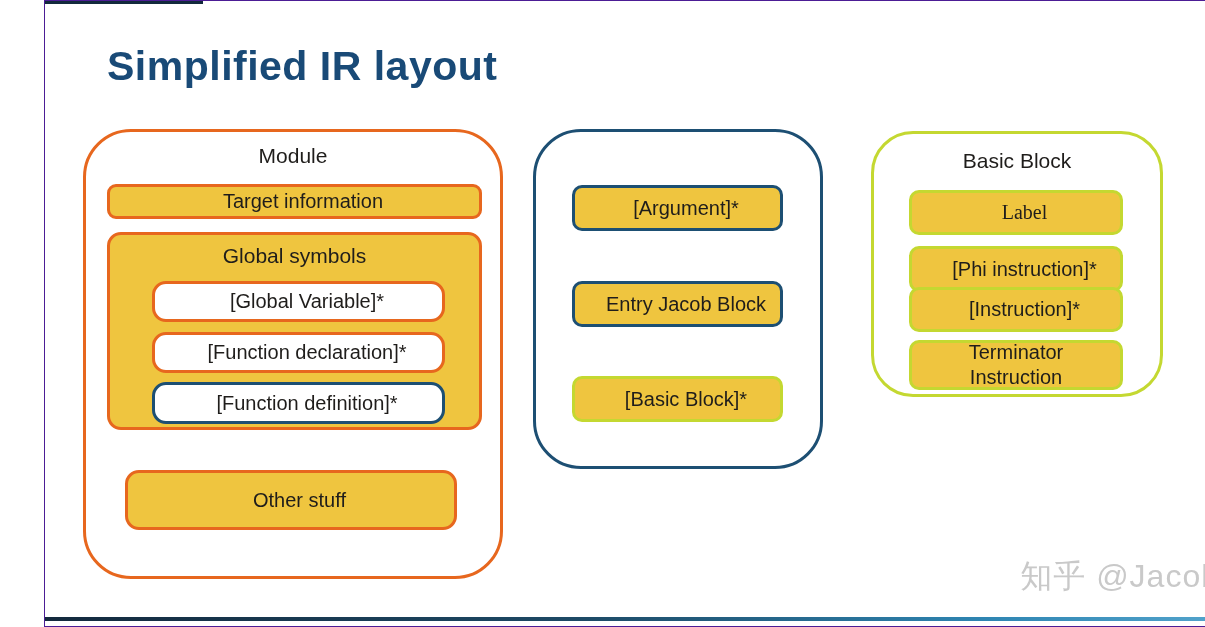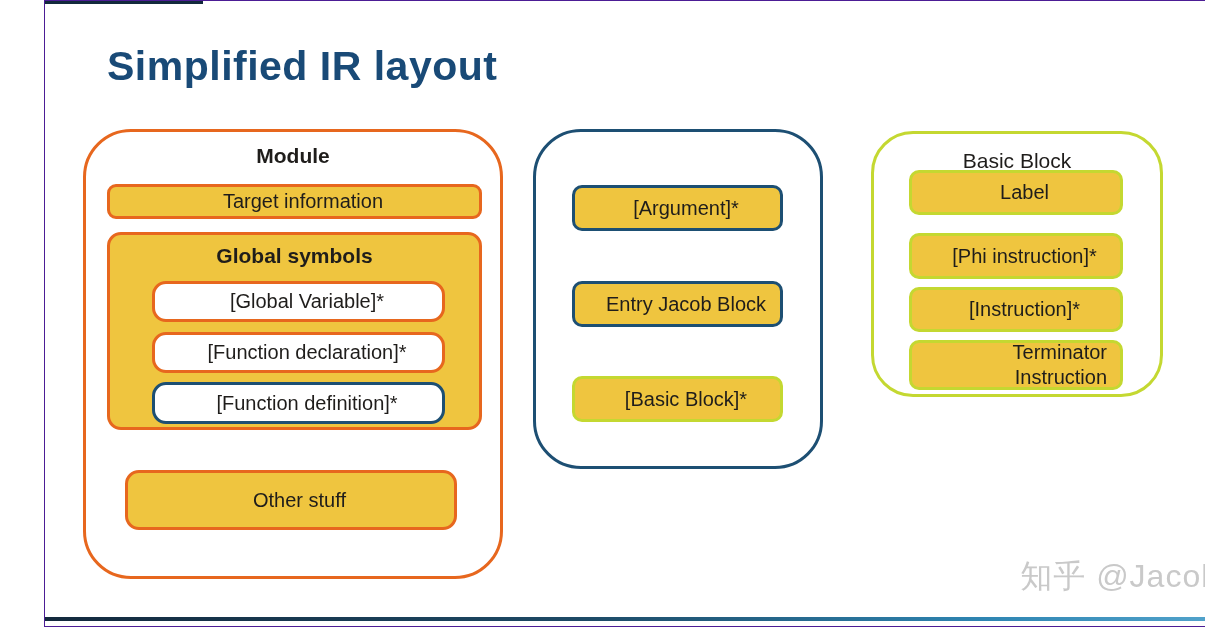--- a/index.html
+++ b/index.html
@@ -63,21 +63,21 @@
     display: flex;
     align-items: center;
     justify-content: center;
     text-align: center;
     font-size: 20px;
     color: var(--text_dark, #1f1d1b);
     background: var(--yellow, #efc53f);
     padding-left: 17px;
   }
   
-  .module .group-label { top: 12px; font-weight: bold; }
+  .module .group-label { top: 12px; }
   .target-info {
     left: 21px; top: 52px;
     width: 375px; height: 35px;
     border: 3px solid var(--orange, #e7671e);
     border-radius: 9px;
   }
   .global-symbols {
     position: absolute;
     left: 21px; top: 100px;
     width: 375px; height: 198px;
@@ -114,24 +114,24 @@
   .fn-entry    { top: 149px; }
   .fn-bblock   { top: 244px; border-color: var(--lime, #c4d831); }
   
   .basicblock .group-label { top: 15px; }
   .bb-node {
     left: 35px;
     width: 214px; height: 45px;
     border: 3px solid var(--lime, #c4d831);
     border-radius: 10px;
   }
-  .bb-label { top: 36px; }
-  .bb-phi   { top: 99px; height: 46px; }
+  .bb-label { top: 56px; font-family: Liberation Serif, serif; }
+  .bb-phi   { top: 112px; height: 46px; }
   .bb-instr { top: 153px; }
-  .bb-term  { top: 206px; height: 50px; line-height: 1.25; padding: 0 13px; text-align: right; }
+  .bb-term  { top: 206px; height: 50px; line-height: 1.25; padding: 0 13px; }
   .watermark {
     position: absolute;
     right: 28px; top: 554px;
     font-size: 32px;
     letter-spacing: 1px;
     color: var(--watermark_gray, #c9c9c9);
   }
   .bottom-bar {
     position: absolute;
     left: 0; right: 0; bottom: 5px;

